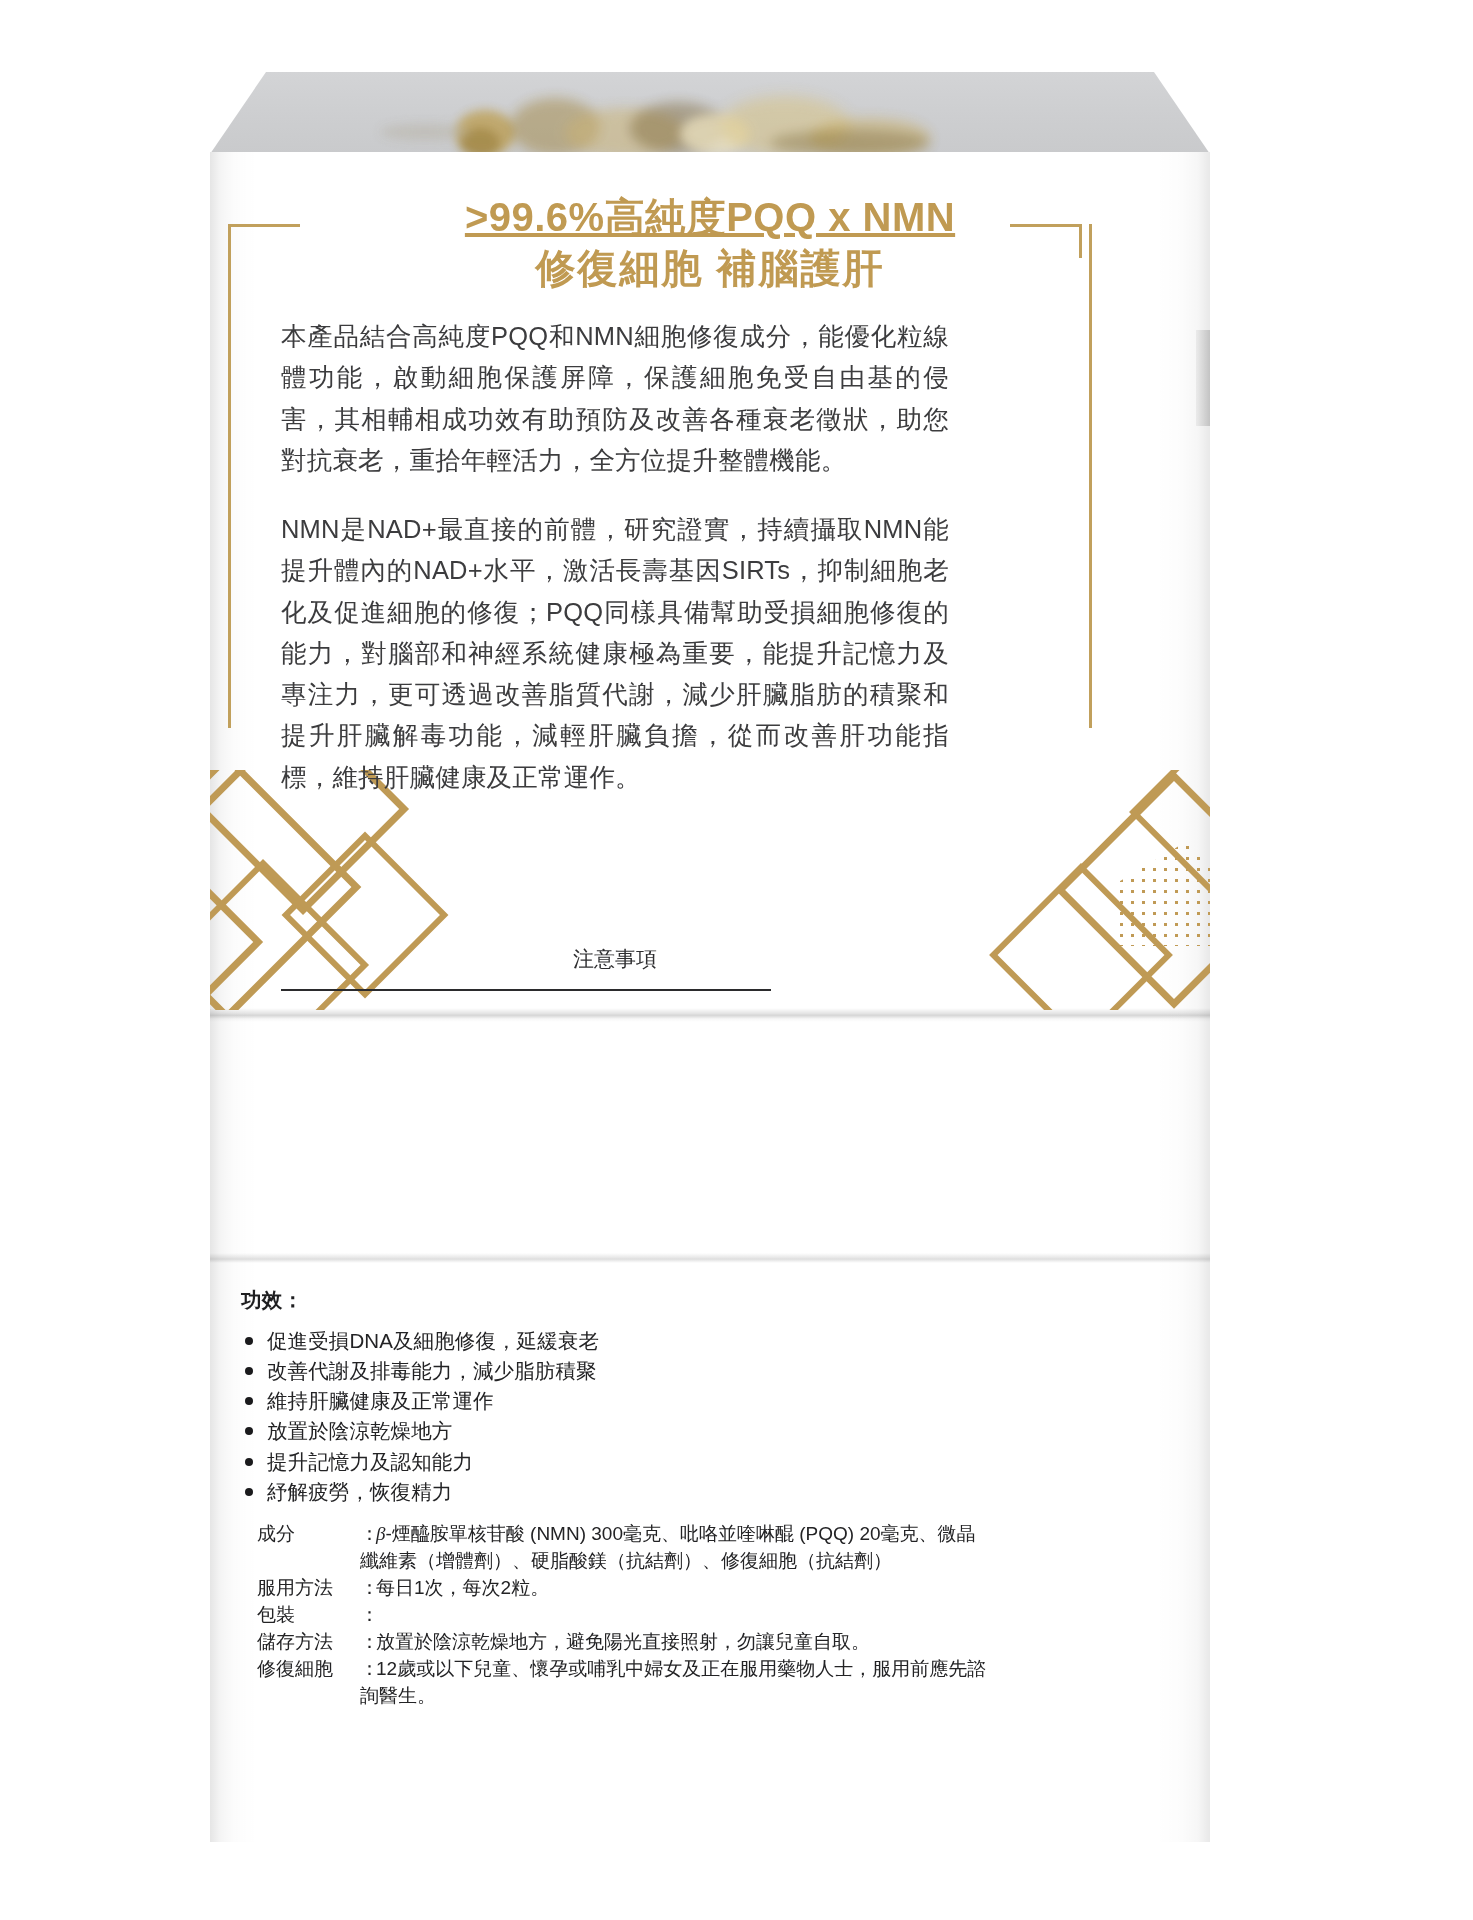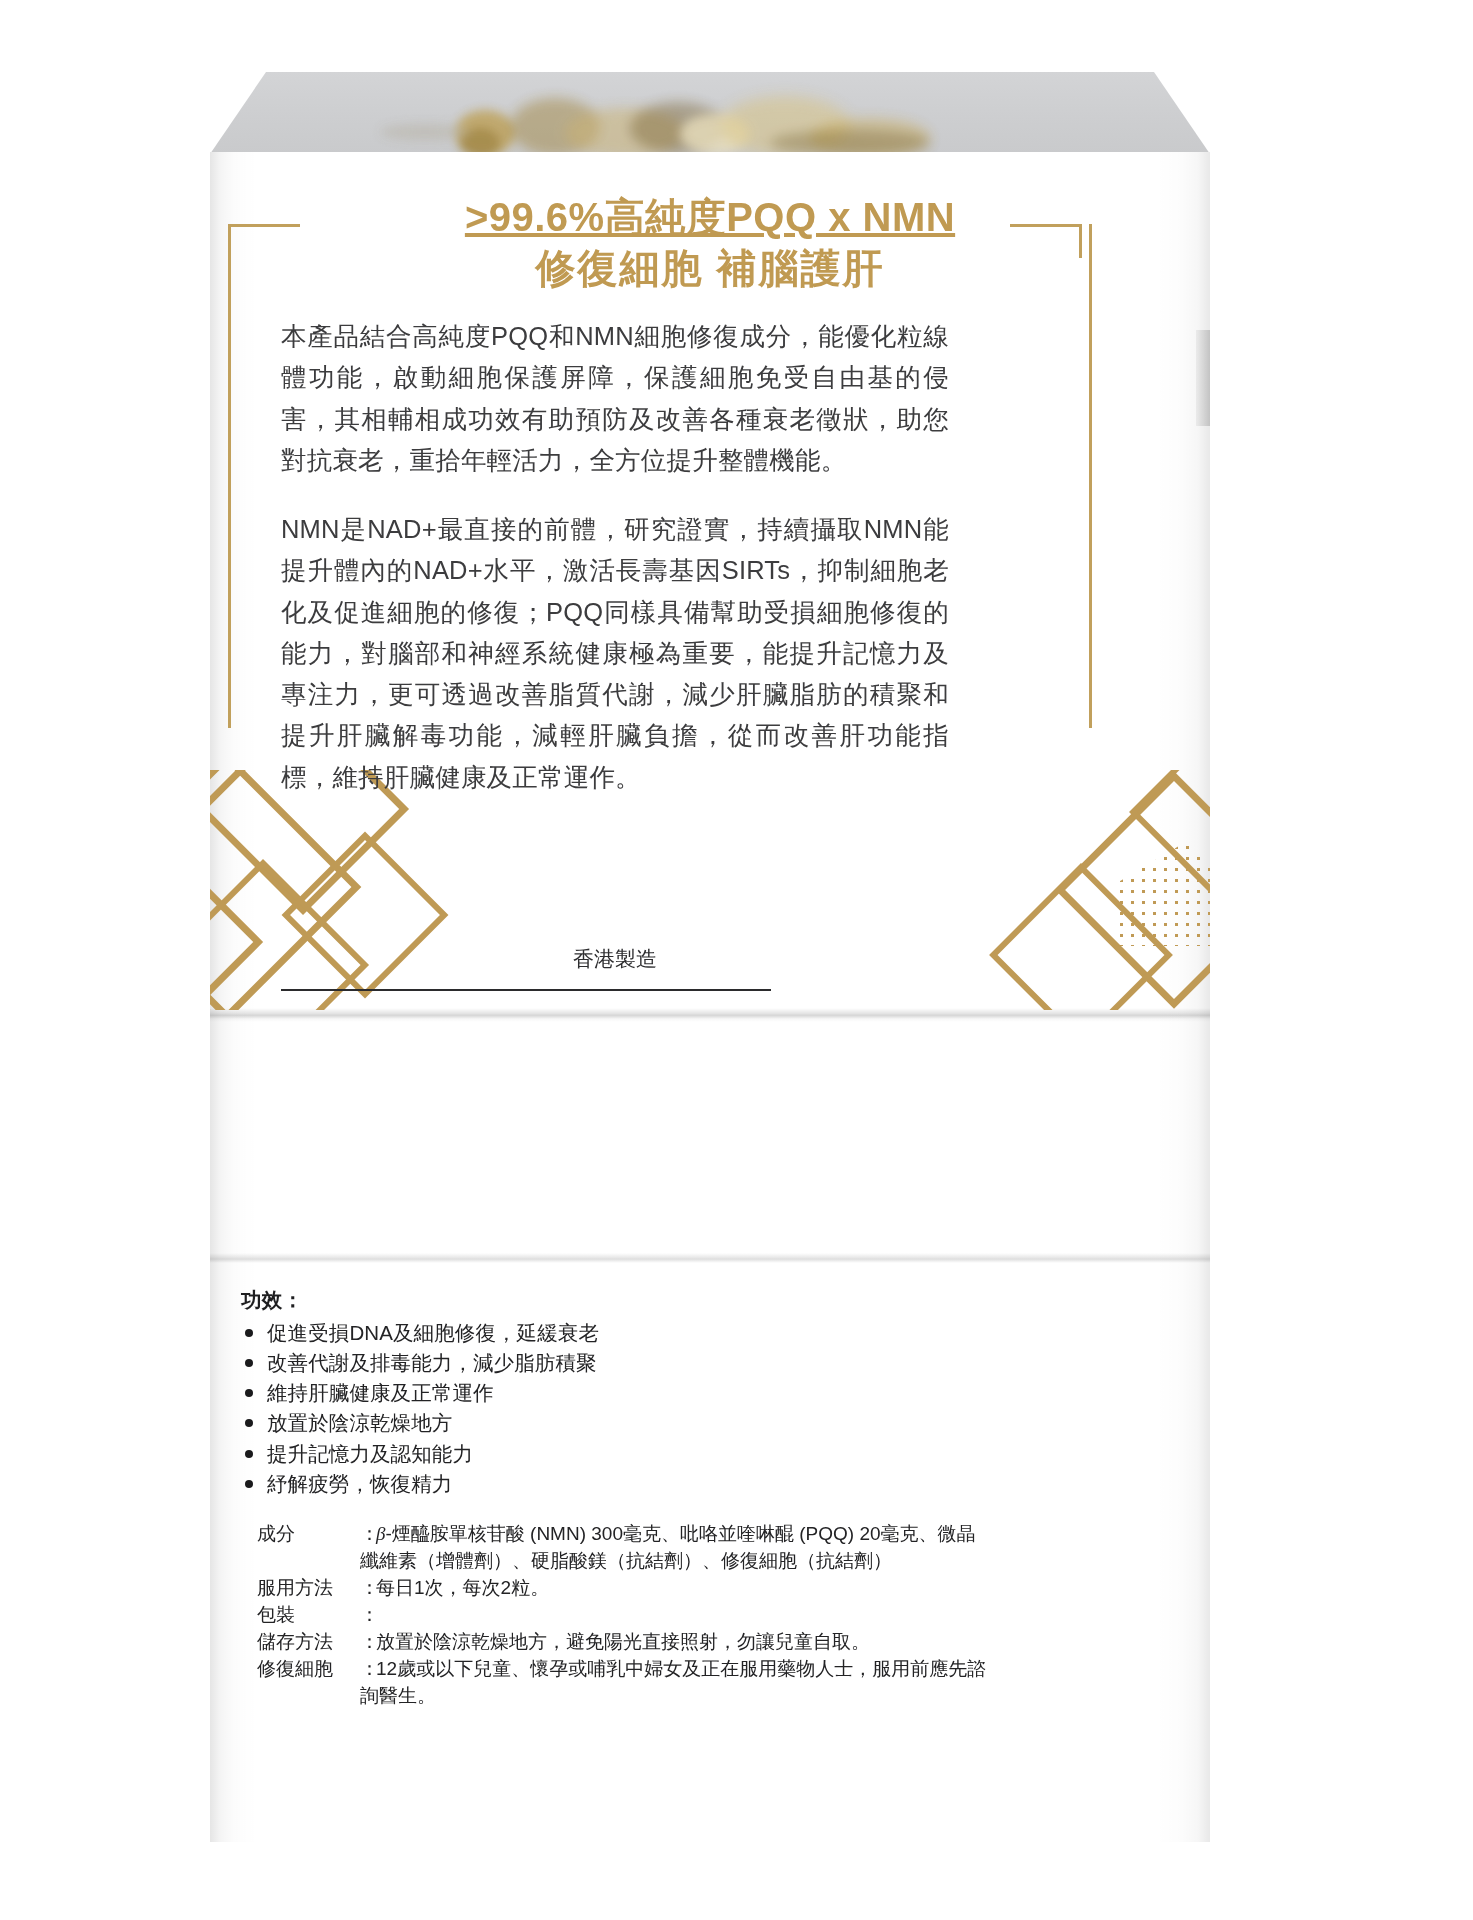--- a/index.html
+++ b/index.html
@@ -179,21 +179,21 @@
     position: absolute;
     left: 241px;
     top: 1286px;
     width: 700px;
   }
   .efficacy-title {
     font-size: 20.5px;
     font-weight: 700;
     color: #1e1e20;
     letter-spacing: .3px;
-    margin-bottom: 4px;
+    margin-bottom: 12px;
   }
   .efficacy ul { list-style: none; }
   .efficacy li {
     font-size: 20.5px;
     color: #232325;
     line-height: 1.47;
     padding-left: 26px;
     position: relative;
     letter-spacing: .1px;
   }
@@ -277,21 +277,21 @@
   </div>
 
   <div class="body-copy" style="top:316px;">
     <p>本產品結合高純度PQQ和NMN細胞修復成分，能優化粒線體功能，啟動細胞保護屏障，保護細胞免受自由基的侵害，其相輔相成功效有助預防及改善各種衰老徵狀，助您對抗衰老，重拾年輕活力，全方位提升整體機能。</p>
   </div>
 
   <div class="body-copy" style="top:509px;">
     <p>NMN是NAD+最直接的前體，研究證實，持續攝取NMN能提升體內的NAD+水平，激活長壽基因SIRTs，抑制細胞老化及促進細胞的修復；PQQ同樣具備幫助受損細胞修復的能力，對腦部和神經系統健康極為重要，能提升記憶力及專注力，更可透過改善脂質代謝，減少肝臟脂肪的積聚和提升肝臟解毒功能，減輕肝臟負擔，從而改善肝功能指標，維持肝臟健康及正常運作。</p>
   </div>
 
-  <div class="made-in">香港製造</div>
+  <div class="made-in">注意事項</div>
   <div class="made-rule"></div>
 
   <div class="efficacy">
     <div class="efficacy-title">功效：</div>
     <ul>
       <li>
         <span class="bullet"></span>
         <span>促進受損DNA及細胞修復，延緩衰老</span>
       </li>
       <li>

